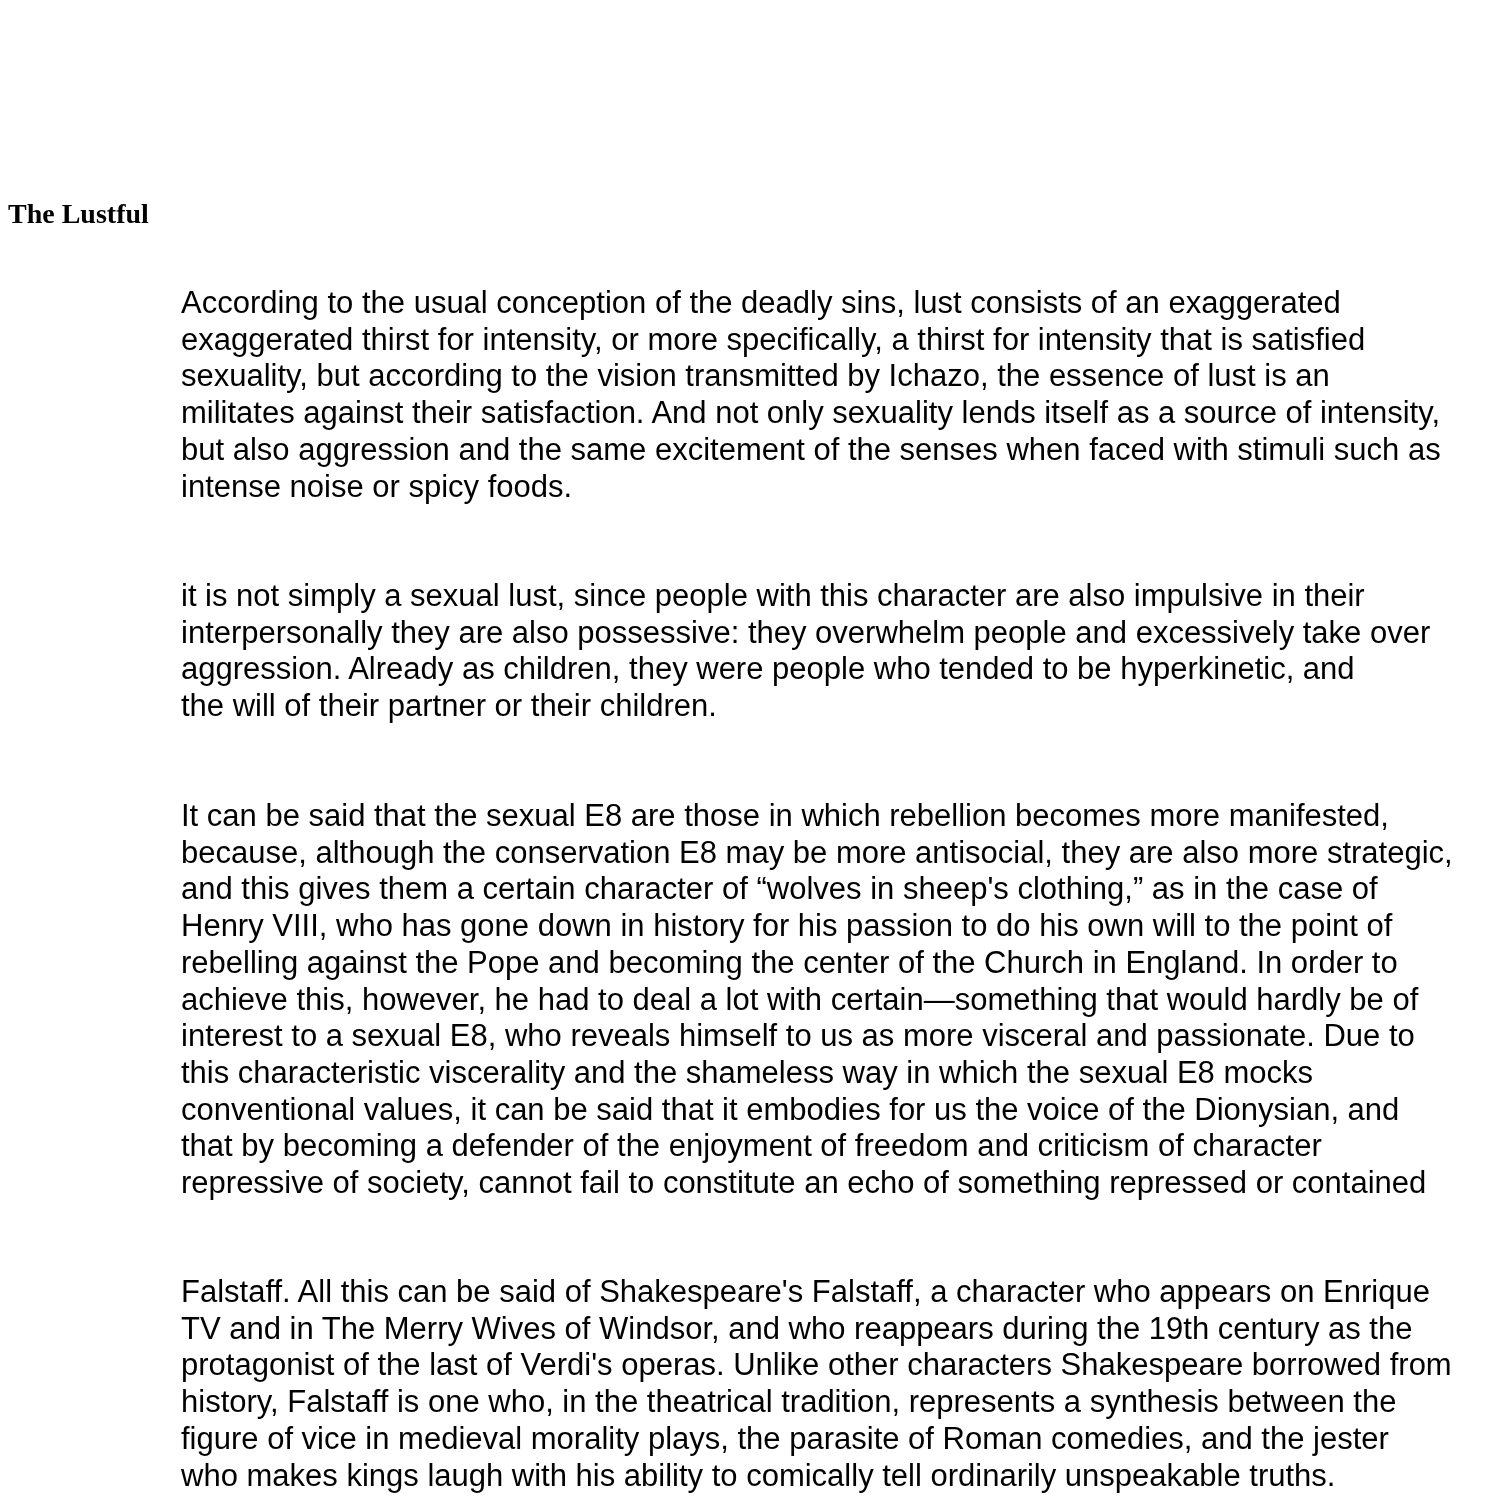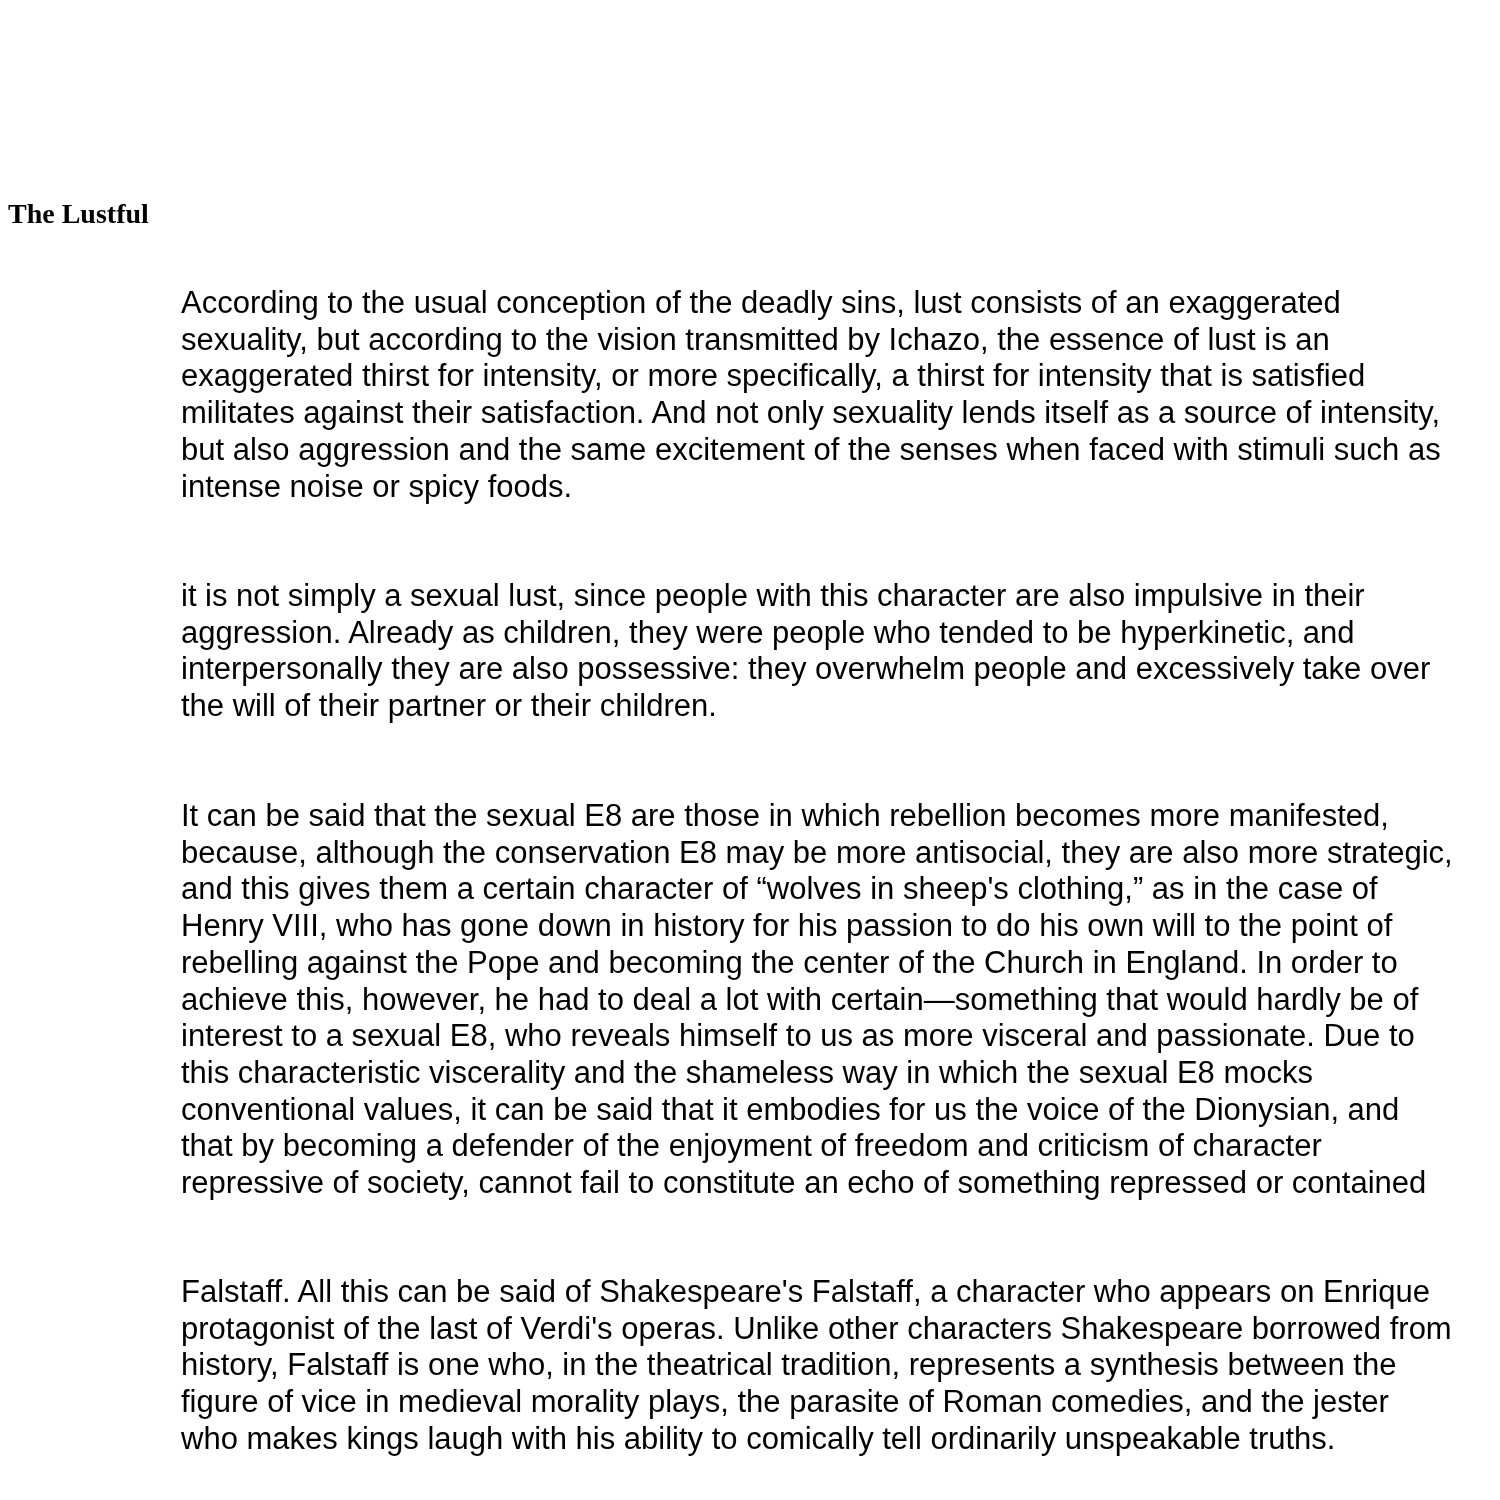--- a/index.html
+++ b/index.html
@@ -21,48 +21,49 @@
     .it { }
   </style>
 </head>
 <body>
 
 <div class="page">
   <h1 class="title">The Lustful</h1>
 
   <div class="para" style="top:285px">
     <span class="line">According to the usual conception of the deadly sins, lust consists of an exaggerated</span>
+    <span class="line">exaggerated thirst for intensity, or more specifically, a thirst for intensity that is satisfied</span>
     <span class="line">sexuality, but according to the vision transmitted by Ichazo, the essence of lust is an</span>
-    <span class="line">exaggerated thirst for intensity, or more specifically, a thirst for intensity that is satisfied</span>
     <span class="line">militates against their satisfaction. And not only sexuality lends itself as a source of intensity,</span>
     <span class="line">but also aggression and the same excitement of the senses when faced with stimuli such as</span>
     <span class="line">intense noise or spicy foods.</span>
   </div>
 
   <div class="para" style="top:578px">
     <span class="line">it is not simply a sexual lust, since people with this character are also impulsive in their</span>
+    <span class="line">interpersonally they are also possessive: they overwhelm people and excessively take over</span>
     <span class="line">aggression. Already as children, they were people who tended to be hyperkinetic, and</span>
-    <span class="line">interpersonally they are also possessive: they overwhelm people and excessively take over</span>
     <span class="line">the will of their partner or their children.</span>
   </div>
 
   <div class="para" style="top:798px">
     <span class="line">It can be said that the sexual E8 are those in which rebellion becomes more manifested,</span>
     <span class="line">because, although the conservation E8 may be more antisocial, they are also more strategic,</span>
     <span class="line"><span>and this gives them a certain character of </span><span class="it">“wolves in sheep's clothing,”</span><span> as in the case of</span></span>
     <span class="line">Henry VIII, who has gone down in history for his passion to do his own will to the point of</span>
     <span class="line">rebelling against the Pope and becoming the center of the Church in England. In order to</span>
     <span class="line">achieve this, however, he had to deal a lot with certain—something that would hardly be of</span>
     <span class="line">interest to a sexual E8, who reveals himself to us as more visceral and passionate. Due to</span>
     <span class="line">this characteristic viscerality and the shameless way in which the sexual E8 mocks</span>
     <span class="line">conventional values, it can be said that it embodies for us the voice of the Dionysian, and</span>
     <span class="line">that by becoming a defender of the enjoyment of freedom and criticism of character</span>
     <span class="line">repressive of society, cannot fail to constitute an echo of something repressed or contained</span>
   </div>
 
   <div class="para" style="top:1274px">
     <span class="line">Falstaff. All this can be said of Shakespeare's Falstaff, a character who appears on Enrique</span>
+    <span class="line">TV and in The Merry Wives of Windsor, and who reappears during the 19th century as the</span>
     <span class="line">protagonist of the last of Verdi's operas. Unlike other characters Shakespeare borrowed from</span>
     <span class="line">history, Falstaff is one who, in the theatrical tradition, represents a synthesis between the</span>
     <span class="line">figure of vice in medieval morality plays, the parasite of Roman comedies, and the jester</span>
     <span class="line">who makes kings laugh with his ability to comically tell ordinarily unspeakable truths.</span>
   </div>
 </div>
 
 </body></html>

